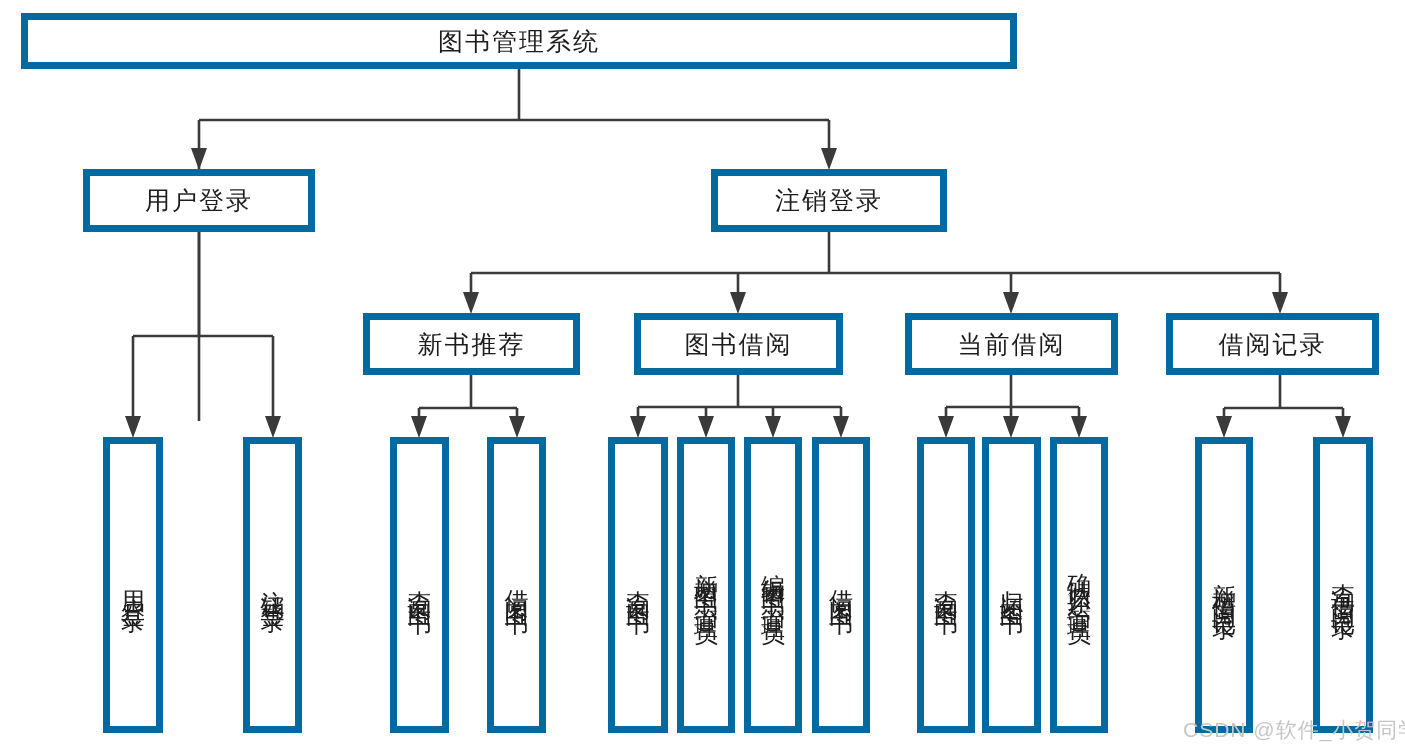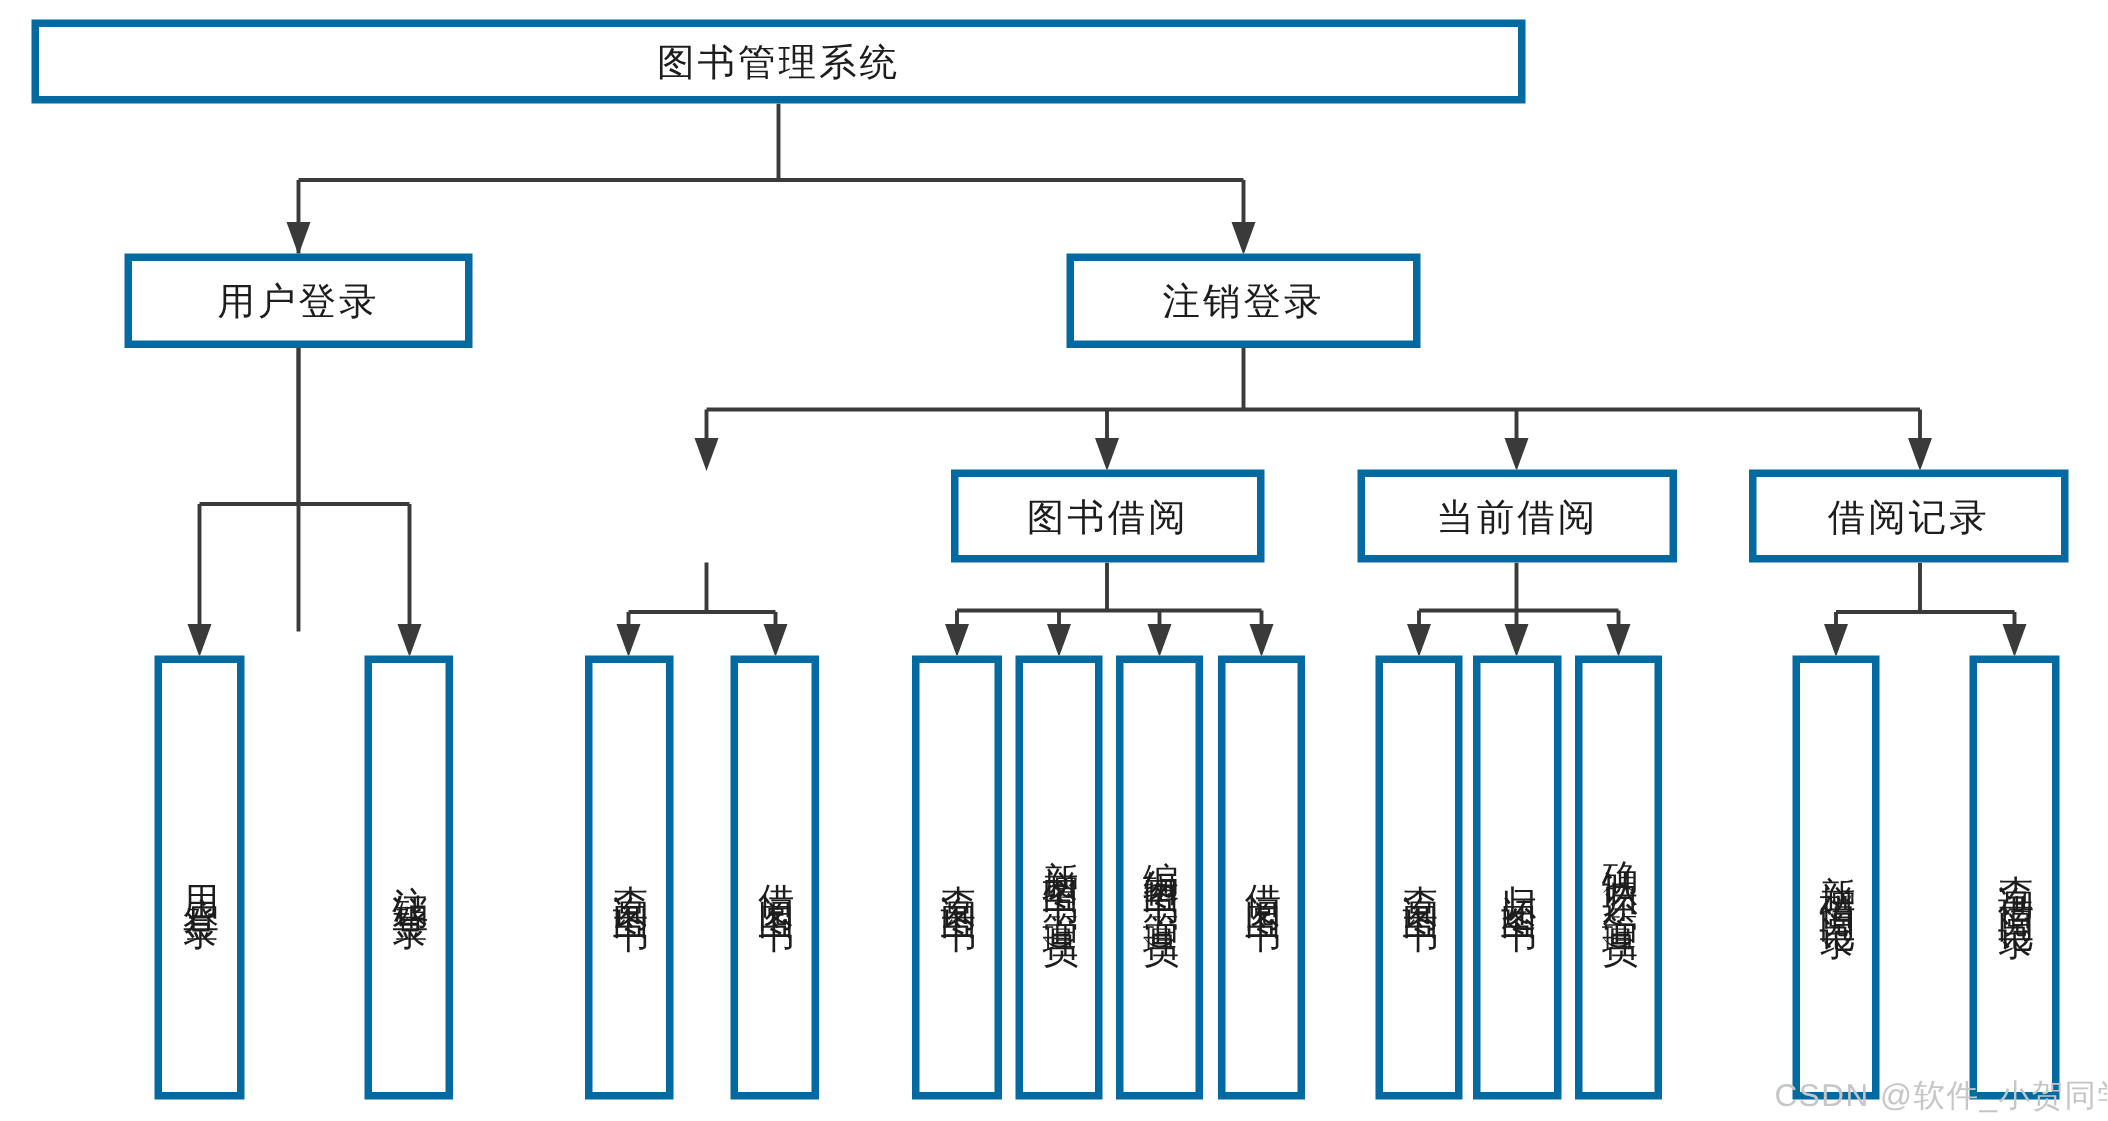--- a/index.html
+++ b/index.html
@@ -4,21 +4,21 @@
 <style>
   html,body{margin:0;padding:0;background:#ffffff;}
   .stage{
     position:relative;width:1405px;height:747px;background:#ffffff;overflow:hidden;
     font-family:"Liberation Sans","DejaVu Sans",sans-serif;color:#1d1d1d;
   }
   .wires{position:absolute;left:0;top:0;z-index:1;}
   .wires path{stroke:#3a3a3a;stroke-width:2.6;fill:none;}
   .wires polygon{fill:#3a3a3a;stroke:none;}
   .box{
-    position:absolute;box-sizing:border-box;border:5px solid #0369a1;background:#ffffff;
+    position:absolute;box-sizing:border-box;border:7px solid #0369a1;background:#ffffff;
     display:flex;align-items:center;justify-content:center;z-index:2;
   }
   .hlabel{font-size:25px;letter-spacing:2px;white-space:nowrap;}
   .vlabel{
     writing-mode:vertical-rl;text-orientation:mixed;
     font-size:24px;letter-spacing:7px;line-height:1;white-space:nowrap;
   }
   
   #n-root{left:21px;top:13px;width:996px;height:56px;}
   
@@ -95,20 +95,23 @@
     <span class="hlabel">图书管理系统</span>
   </div>
 
   <div class="box" id="n-user-login">
     <span class="hlabel">用户登录</span>
   </div>
   <div class="box" id="n-book-mgmt">
     <span class="hlabel">注销登录</span>
   </div>
 
+  <div class="box" id="n-newbook">
+    <span class="hlabel">新书推荐</span>
+  </div>
   <div class="box" id="n-currentsec">
     <span class="hlabel">当前借阅</span>
   </div>
   <div class="box" id="n-borrowsec">
     <span class="hlabel">图书借阅</span>
   </div>
   <div class="box" id="n-recordsec">
     <span class="hlabel">借阅记录</span>
   </div>
 

